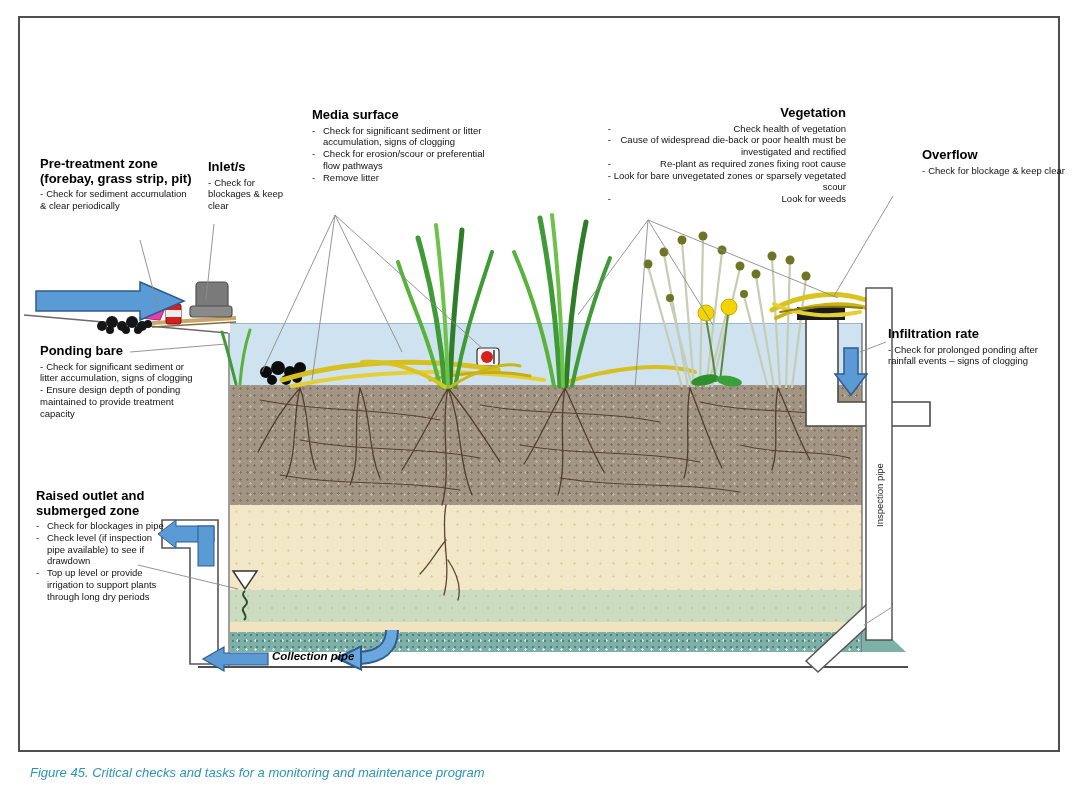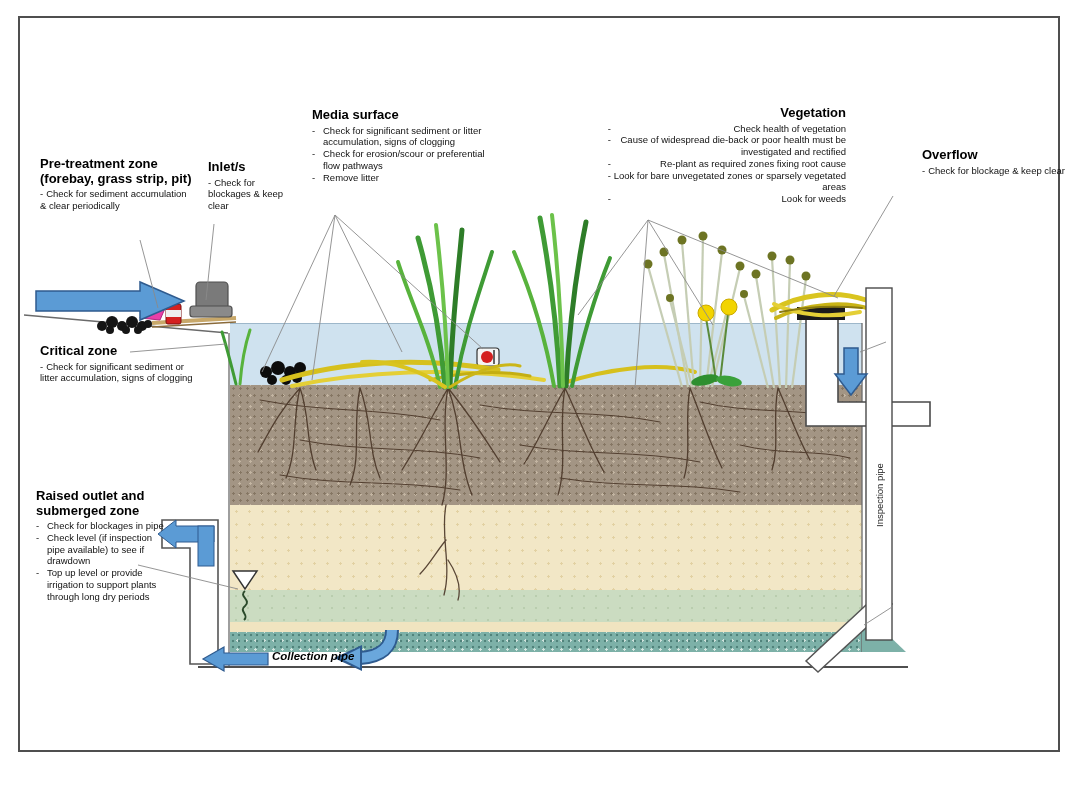--- a/index.html
+++ b/index.html
@@ -277,41 +277,48 @@
         <div class="bullet">
           <span class="dash">-</span>
           <span class="btxt">Cause of widespread die-back or poor health must be investigated and rectified</span>
         </div>
         <div class="bullet">
           <span class="dash">-</span>
           <span class="btxt">Re-plant as required zones fixing root cause</span>
         </div>
         <div class="bullet">
           <span class="dash">-</span>
-          <span class="btxt">Look for bare unvegetated zones or sparsely vegetated areas</span>
+          <span class="btxt">Look for bare unvegetated zones or sparsely vegetated scour</span>
         </div>
         <div class="bullet">
           <span class="dash">-</span>
           <span class="btxt">Look for weeds</span>
         </div>
       </div>
   </div>
 
   <div class="ann flow" style="left:886px;top:148px;width:150px;margin-left:36px;">
     <div class="title">Overflow</div>
     <div>
         <div class="bullet"><span class="dash">-</span><span class="btxt">Check for blockage &amp; keep clear</span></div>
       </div>
   </div>
 
+  <div class="ann flow" style="left:888px;top:327px;width:160px;">
+    <div class="title">Infiltration rate</div>
+    <div>
+        <div class="bullet"><span class="dash">-</span><span class="btxt">Check for prolonged ponding after rainfall events – signs of clogging</span></div>
+      </div>
+  </div>
 
   <div class="ann flow" style="left:40px;top:344px;width:158px;">
-    <div class="title">Critical zone</div>
+    <div class="title">Ponding bare</div>
     <div>
         <div class="bullet"><span class="dash">-</span><span class="btxt">Check for significant sediment or litter  accumulation, signs of clogging</span></div>
+        <div class="bullet"><span class="dash">-</span><span class="btxt">Ensure design depth of ponding maintained to provide treatment capacity</span></div>
       </div>
   </div>
 
   <div class="ann hang" style="left:36px;top:489px;width:132px;">
     <div class="title">Raised outlet and submerged zone</div>
     <div>
         <div class="bullet">
           <span class="dash">-</span>
           <span class="btxt">Check for blockages in pipe</span>
         </div>
@@ -323,13 +330,14 @@
           <span class="dash">-</span>
           <span class="btxt">Top up level or provide irrigation to support plants through long dry periods</span>
         </div>
       </div>
   </div>
 
 
   <div id="collection-label">Collection pipe</div>
   <div id="inspection-label">Inspection pipe</div>
 
+  <div id="caption">Figure 45. Critical checks and tasks for a monitoring and maintenance program</div>
 </div>
 
 </body></html>

